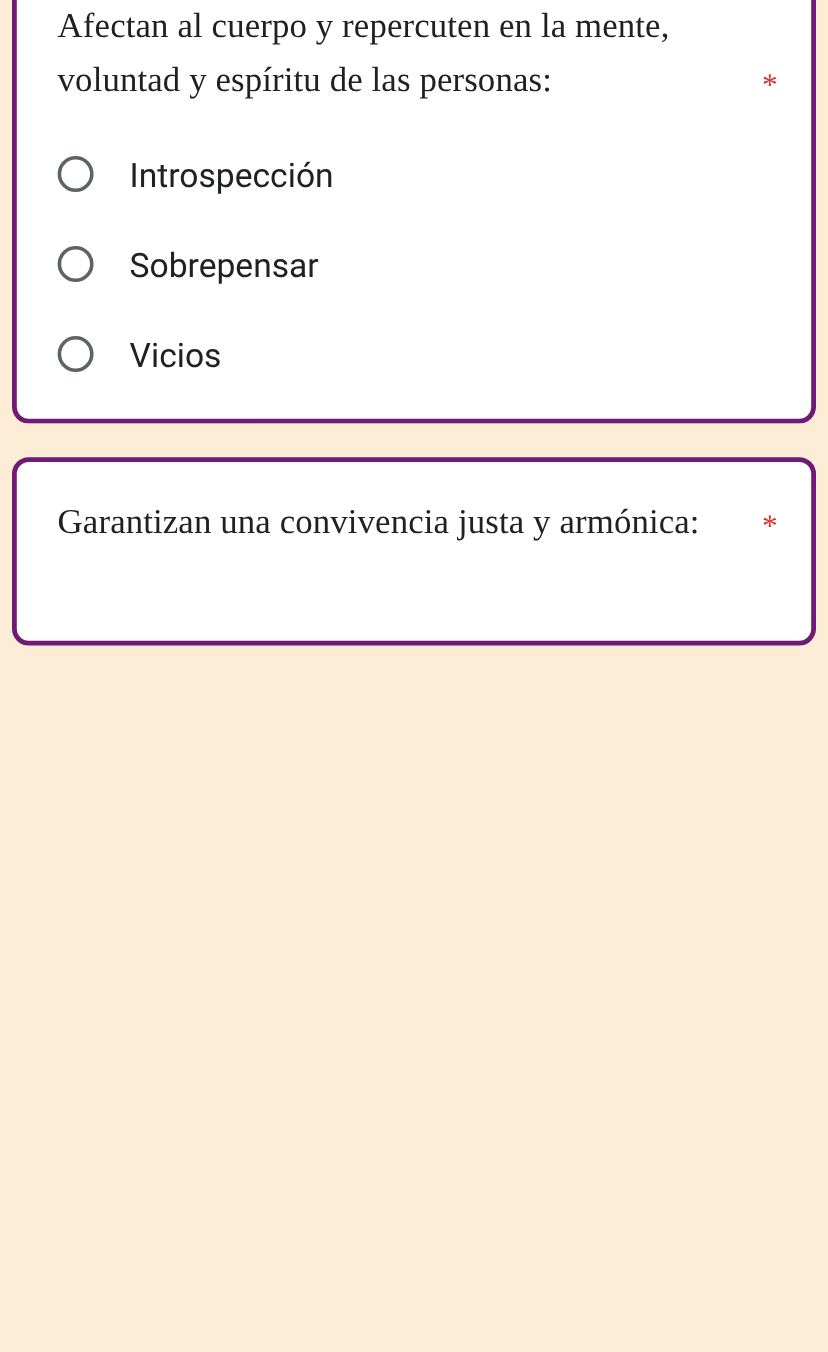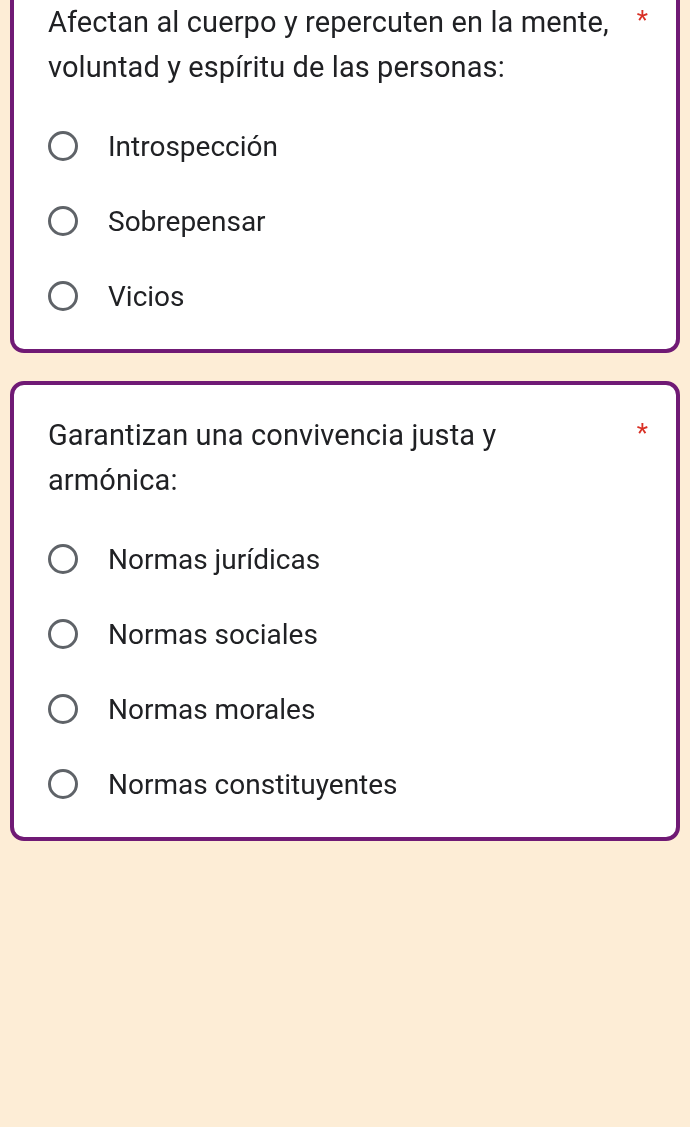--- a/index.html
+++ b/index.html
@@ -25,22 +25,23 @@
   }
   .card.first {
     border-top-left-radius: 0;
     border-top-right-radius: 0;
     border-top: none;
     margin-top: 0;
     padding-top: 0;
   }
   .question-header {
     display: flex;
-    align-items: flex-start;
+    align-items: flex-end;
     margin-bottom: 40px;
+    font-family: Liberation Serif, serif;
   }
   .question-text {
     font-size: 29px;
     line-height: 1.55;
     letter-spacing: 0.1px;
     flex: 1;
     padding-right: 10px;
   }
   .required-star {
     color: #d93025;
@@ -49,21 +50,20 @@
     margin-left: 6px;
     margin-top: 2px;
   }
   .options {
     display: flex;
     flex-direction: column;
     gap: 42px;
   }
   .option {
     display: flex;
-    align-items: center;
     cursor: pointer;
   }
   .radio {
     width: 30px;
     height: 30px;
     border: 3px solid #5f6368;
     border-radius: 50%;
     box-sizing: border-box;
     flex-shrink: 0;
     margin-right: 30px;
@@ -97,33 +97,15 @@
         <span class="option-label">Vicios</span>
       </div>
     </div>
   </div>
 
   <div class="card">
     <div class="question-header">
       <div class="question-text">Garantizan una convivencia justa y armónica:</div>
       <div class="required-star">*</div>
     </div>
-    <div class="options">
-      <div class="option">
-        <span class="radio"></span>
-        <span class="option-label">Normas jurídicas</span>
-      </div>
-      <div class="option">
-        <span class="radio"></span>
-        <span class="option-label">Normas sociales</span>
-      </div>
-      <div class="option">
-        <span class="radio"></span>
-        <span class="option-label">Normas morales</span>
-      </div>
-      <div class="option">
-        <span class="radio"></span>
-        <span class="option-label">Normas constituyentes</span>
-      </div>
-    </div>
   </div>
 
 </div>
 
 </body></html>

